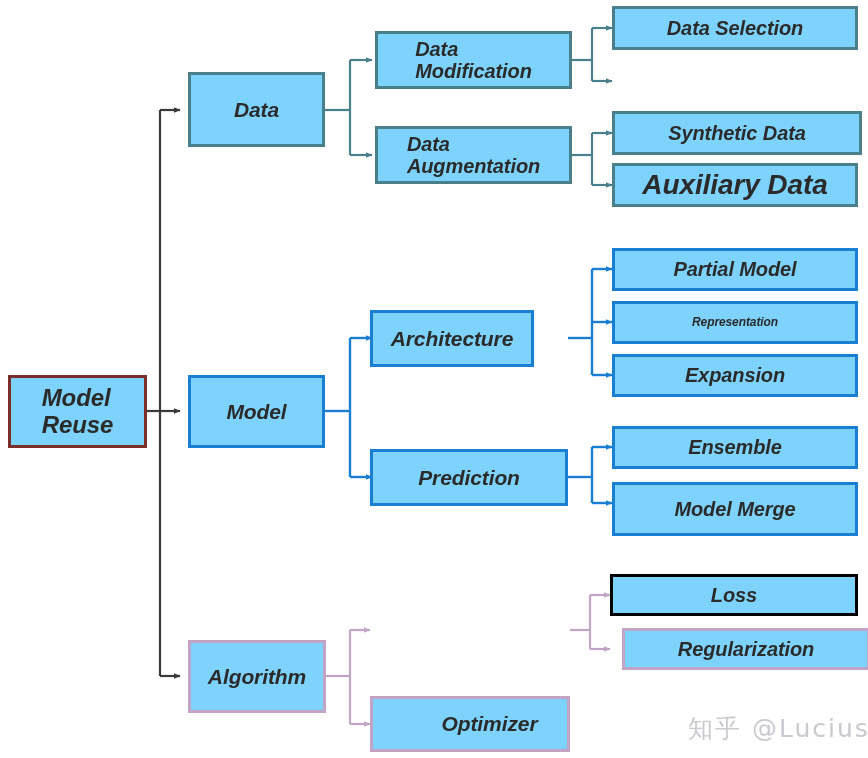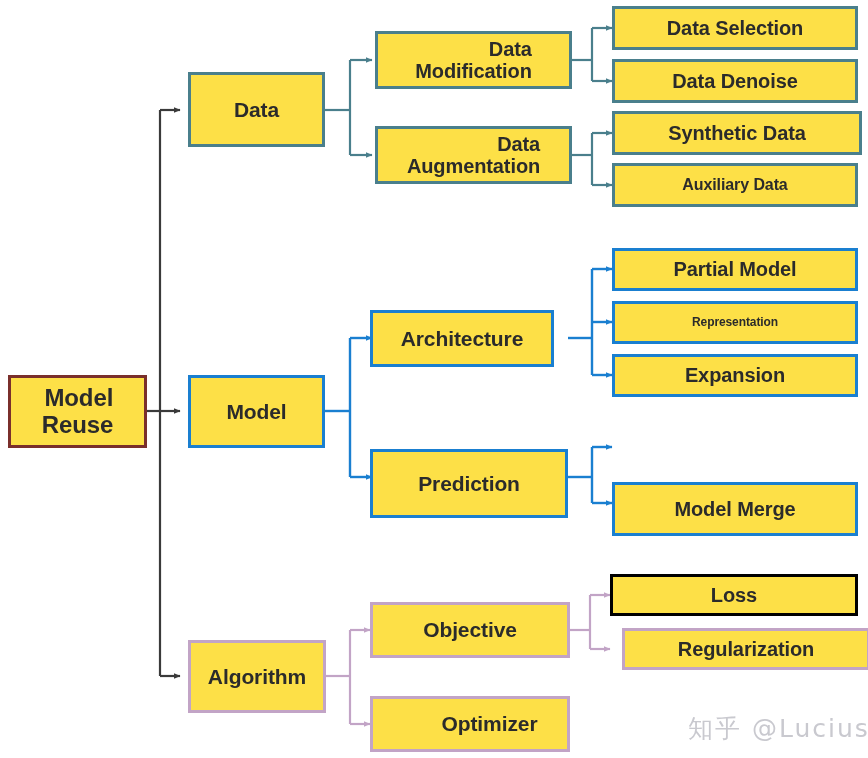--- a/index.html
+++ b/index.html
@@ -22,29 +22,30 @@
   svg#tree {
     position: absolute;
     left: 0;
     top: 0;
     width: 868px;
     height: 758px;
   }
   .node-box {
     position: absolute;
     box-sizing: border-box;
-    background: #fde047;
+    background: #7dd3fc;
     display: flex;
     align-items: center;
     justify-content: center;
-    text-align: right;
+    text-align: left;
     color: #2b2b2b;
     font-weight: bold;
     line-height: 1.12;
     letter-spacing: -0.1px;
+    font-style: italic;
   }
   .node-label {
     display: block;
     white-space: pre-line;
     padding: 0 4px;
   }
   .watermark {
     position: absolute;
     color: #c9c9cf;
     font-size: 25px;
@@ -147,68 +148,65 @@
 
   <div class="node-box" style="left:375px; top:126px; width:197px; height:58px; border:3px solid #4a7f8c; font-size:20px;">
     <span class="node-label">Data
 Augmentation</span>
   </div>
 
   <div class="node-box" style="left:612px; top:6px; width:246px; height:44px; border:3px solid #4a7f8c; font-size:20px;">
     <span class="node-label">Data Selection</span>
   </div>
 
-  <div class="node-box" style="left:612px; top:59px; width:246px; height:44px; border:3px solid #4a7f8c; font-size:20px;">
-    <span class="node-label">Data Denoise</span>
-  </div>
 
   <div class="node-box" style="left:612px; top:111px; width:250px; height:44px; border:3px solid #4a7f8c; font-size:20px;">
     <span class="node-label">Synthetic Data</span>
   </div>
 
-  <div class="node-box" style="left:612px; top:163px; width:246px; height:44px; border:3px solid #4a7f8c; font-size:16px;">
+  <div class="node-box" style="left:612px; top:163px; width:246px; height:44px; border:3px solid #4a7f8c; font-size:28px;">
     <span class="node-label">Auxiliary Data</span>
   </div>
 
   <div class="node-box" style="left:188px; top:375px; width:137px; height:73px; border:3px solid #1a7fd0; font-size:21px;">
     <span class="node-label">Model</span>
   </div>
 
-  <div class="node-box" style="left:370px; top:310px; width:184px; height:57px; border:3px solid #1a7fd0; font-size:21px;">
+  <div class="node-box" style="left:370px; top:310px; width:164px; height:57px; border:3px solid #1a7fd0; font-size:21px;">
     <span class="node-label">Architecture</span>
   </div>
 
-  <div class="node-box" style="left:370px; top:449px; width:198px; height:69px; border:3px solid #1a7fd0; font-size:21px;">
+  <div class="node-box" style="left:370px; top:449px; width:198px; height:57px; border:3px solid #1a7fd0; font-size:21px;">
     <span class="node-label">Prediction</span>
   </div>
 
   <div class="node-box" style="left:612px; top:248px; width:246px; height:43px; border:3px solid #1a7fd0; font-size:20px;">
     <span class="node-label">Partial Model</span>
   </div>
 
   <div class="node-box" style="left:612px; top:301px; width:246px; height:43px; border:3px solid #1a7fd0; font-size:12px;">
     <span class="node-label">Representation</span>
   </div>
 
   <div class="node-box" style="left:612px; top:354px; width:246px; height:43px; border:3px solid #1a7fd0; font-size:20px;">
     <span class="node-label">Expansion</span>
   </div>
 
+  <div class="node-box" style="left:612px; top:426px; width:246px; height:43px; border:3px solid #1a7fd0; font-size:20px;">
+    <span class="node-label">Ensemble</span>
+  </div>
 
   <div class="node-box" style="left:612px; top:482px; width:246px; height:54px; border:3px solid #1a7fd0; font-size:20px;">
     <span class="node-label">Model Merge</span>
   </div>
 
   <div class="node-box" style="left:188px; top:640px; width:138px; height:73px; border:3px solid #c2a4c6; font-size:21px;">
     <span class="node-label">Algorithm</span>
   </div>
 
-  <div class="node-box" style="left:370px; top:602px; width:200px; height:56px; border:3px solid #c2a4c6; font-size:21px;">
-    <span class="node-label">Objective</span>
-  </div>
 
   <div class="node-box" style="left:370px; top:696px; width:200px; height:56px; border:3px solid #c2a4c6; font-size:21px;padding-left:39px;">
     <span class="node-label">Optimizer</span>
   </div>
 
   <div class="node-box" style="left:610px; top:574px; width:248px; height:42px; border:3px solid #000000; font-size:20px;">
     <span class="node-label">Loss</span>
   </div>
 
   <div class="node-box" style="left:610px; top:628px; width:248px; height:42px; border:3px solid #c2a4c6; font-size:20px;margin-left:12px;">

